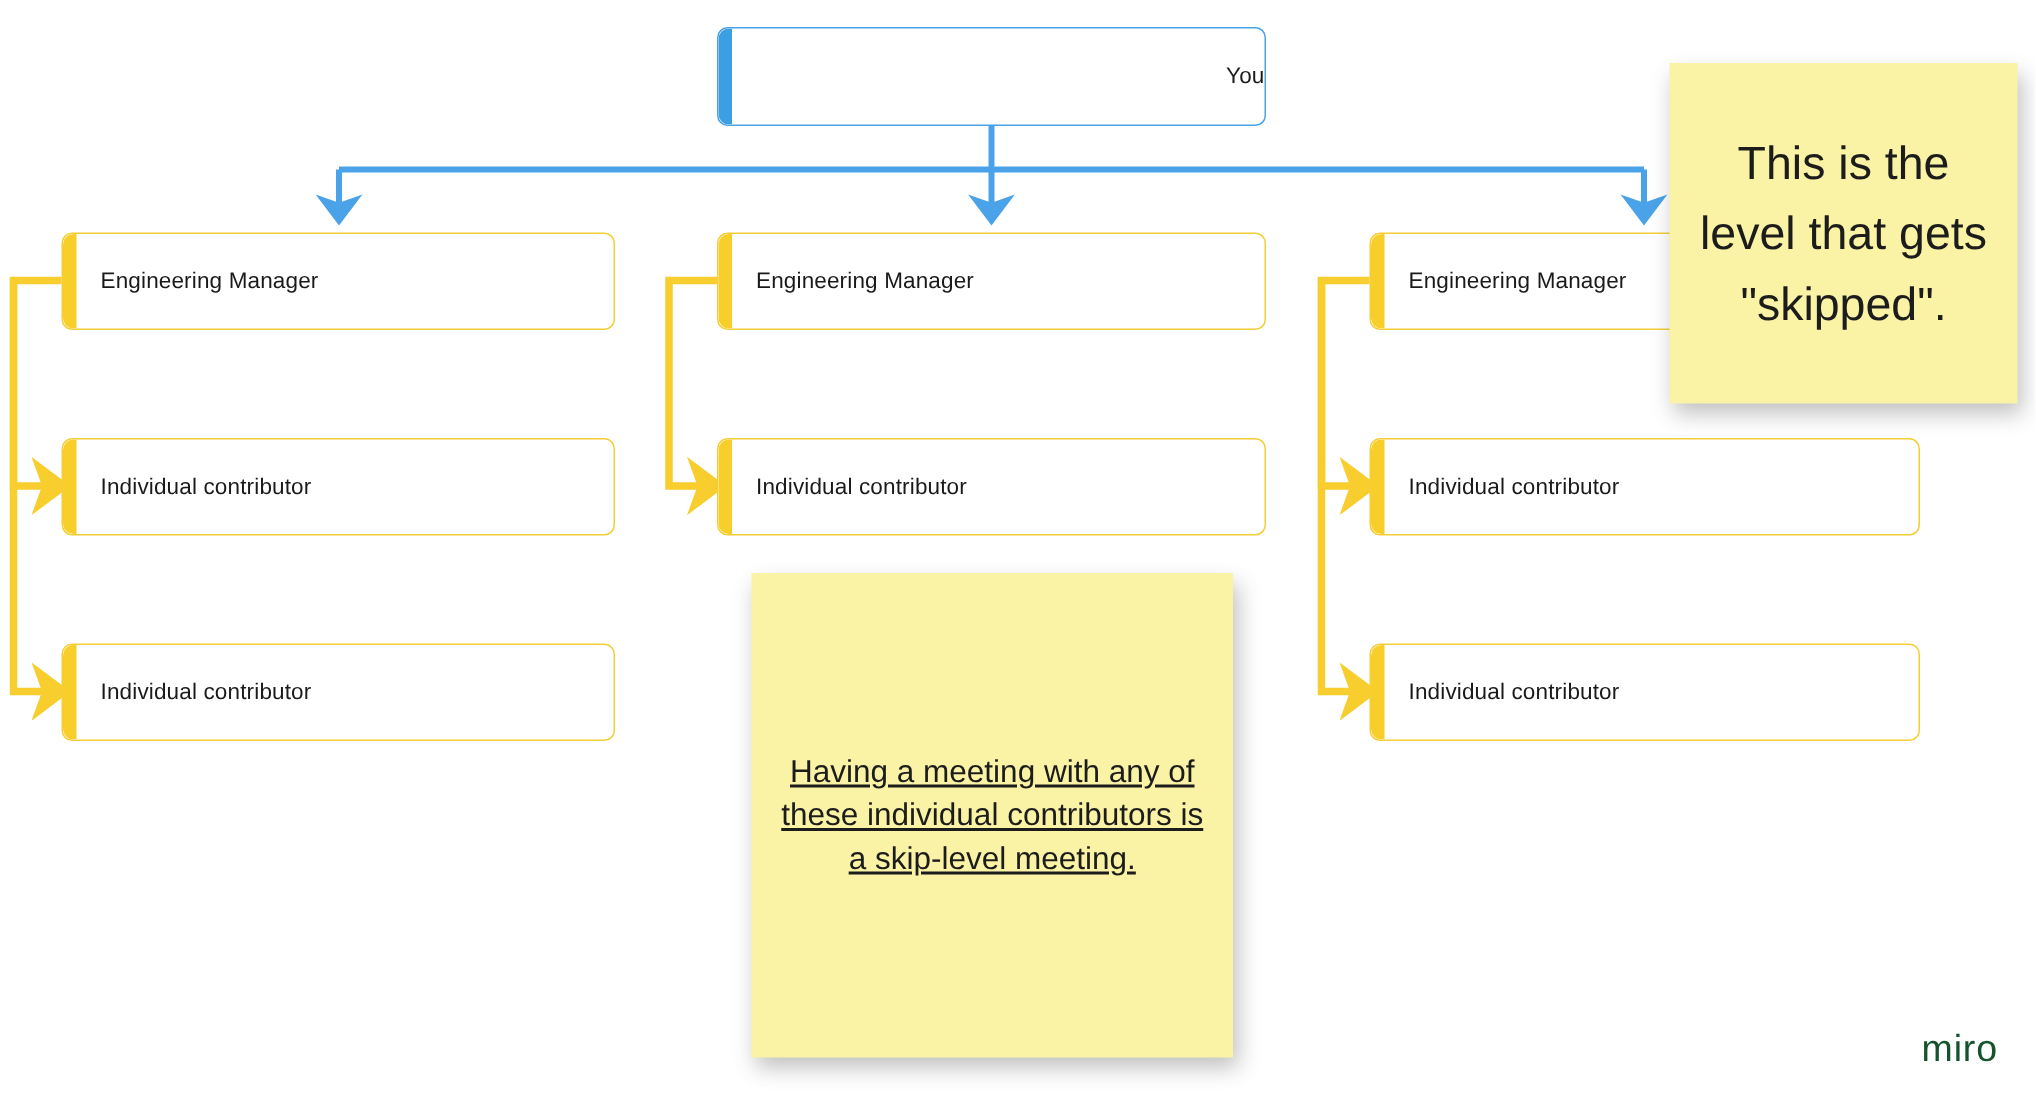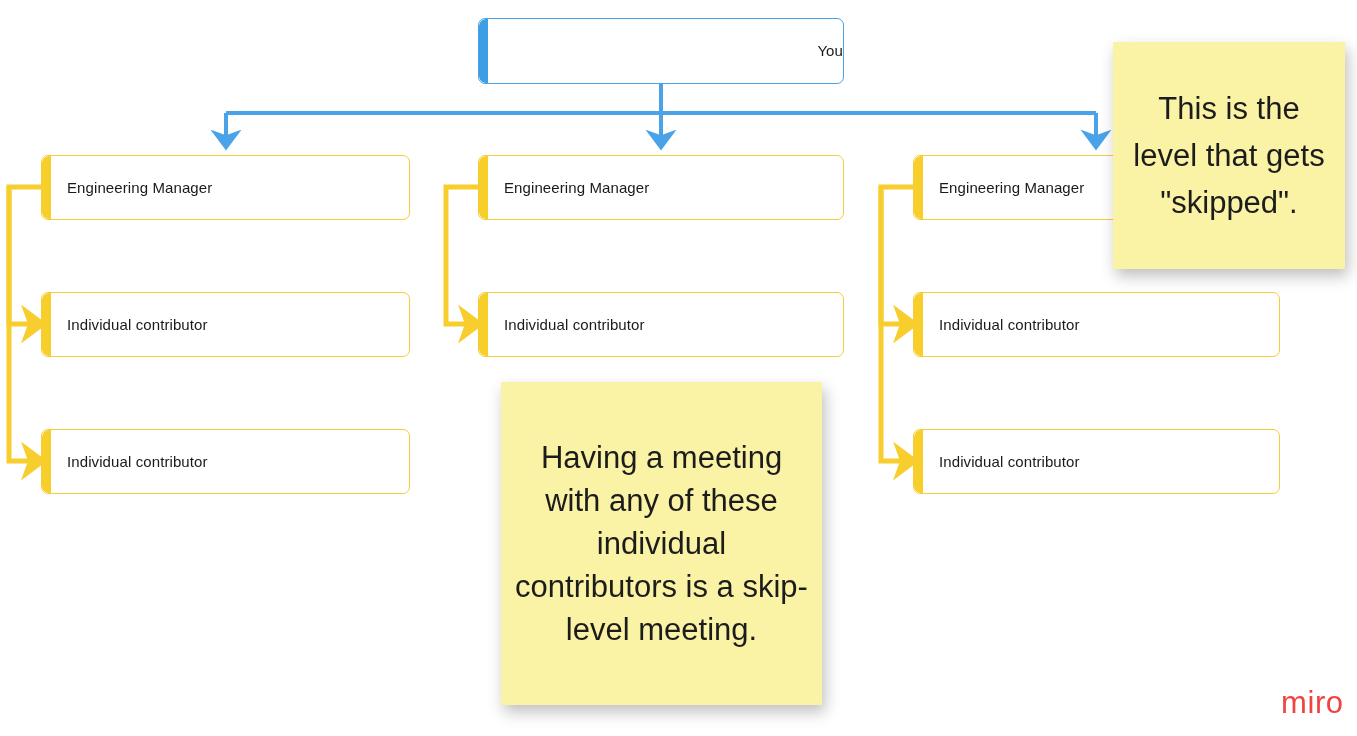--- a/index.html
+++ b/index.html
@@ -78,27 +78,27 @@
     text-align: center;
     color: #1c1c1c;
     box-shadow: 3px 7px 14px rgba(60, 60, 60, 0.33);
   }
   .sticky .sticky-text {
     width: 100%;
     padding: 0 12px;
     box-sizing: border-box;
   }
   .sticky.small { font-size: 31px; line-height: 1.52; }
-  .sticky.large { font-size: 31px; line-height: 1.39; }
+  .sticky.large { font-size: 21px; line-height: 1.39; text-decoration: underline; }
 
   
   #watermark {
     position: absolute;
-    color: #ef4444;
-    font-size: 31px;
+    color: #14532d;
+    font-size: 25px;
     letter-spacing: 0.6px;
     user-select: none;
   }
 </style>
 </head>
 <body>
 
 <div id="canvas">
 
   <svg id="connectors" viewBox="0 0 1357 736" width="1357" height="736">

